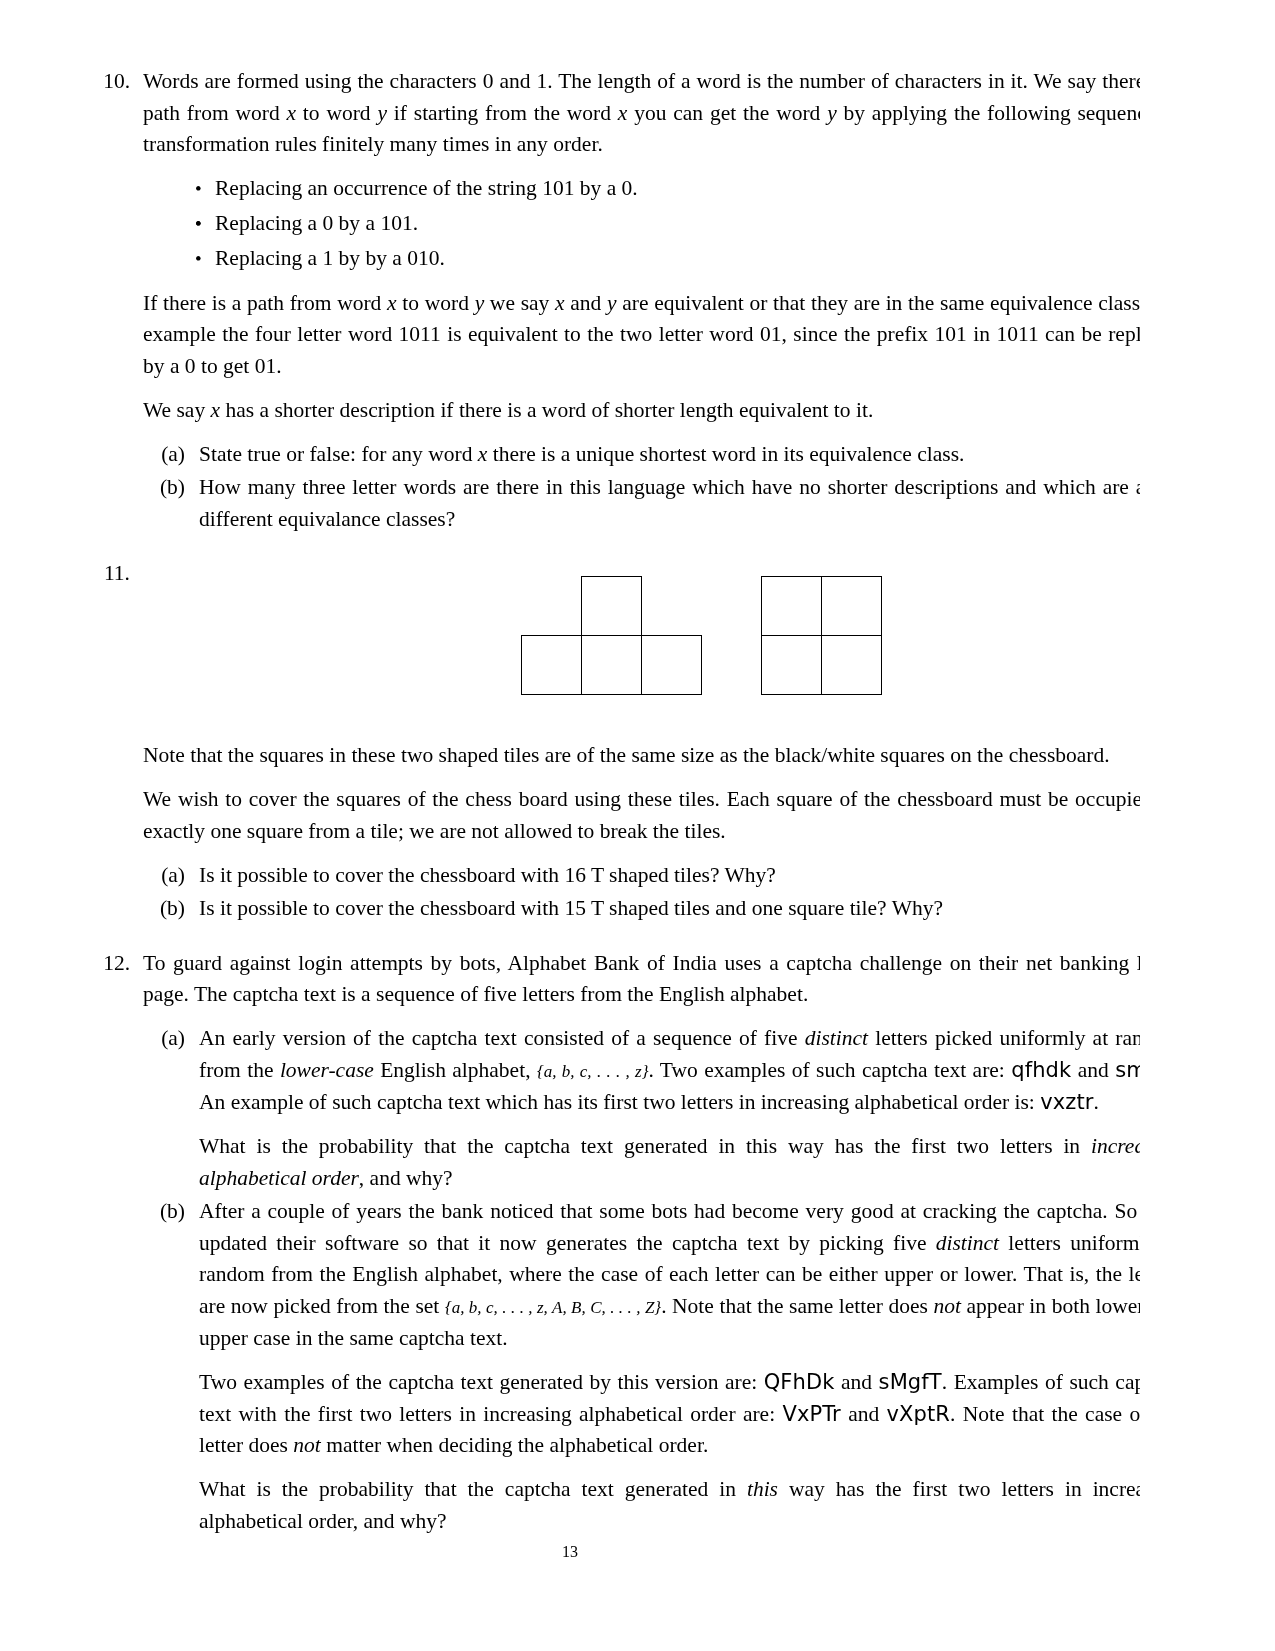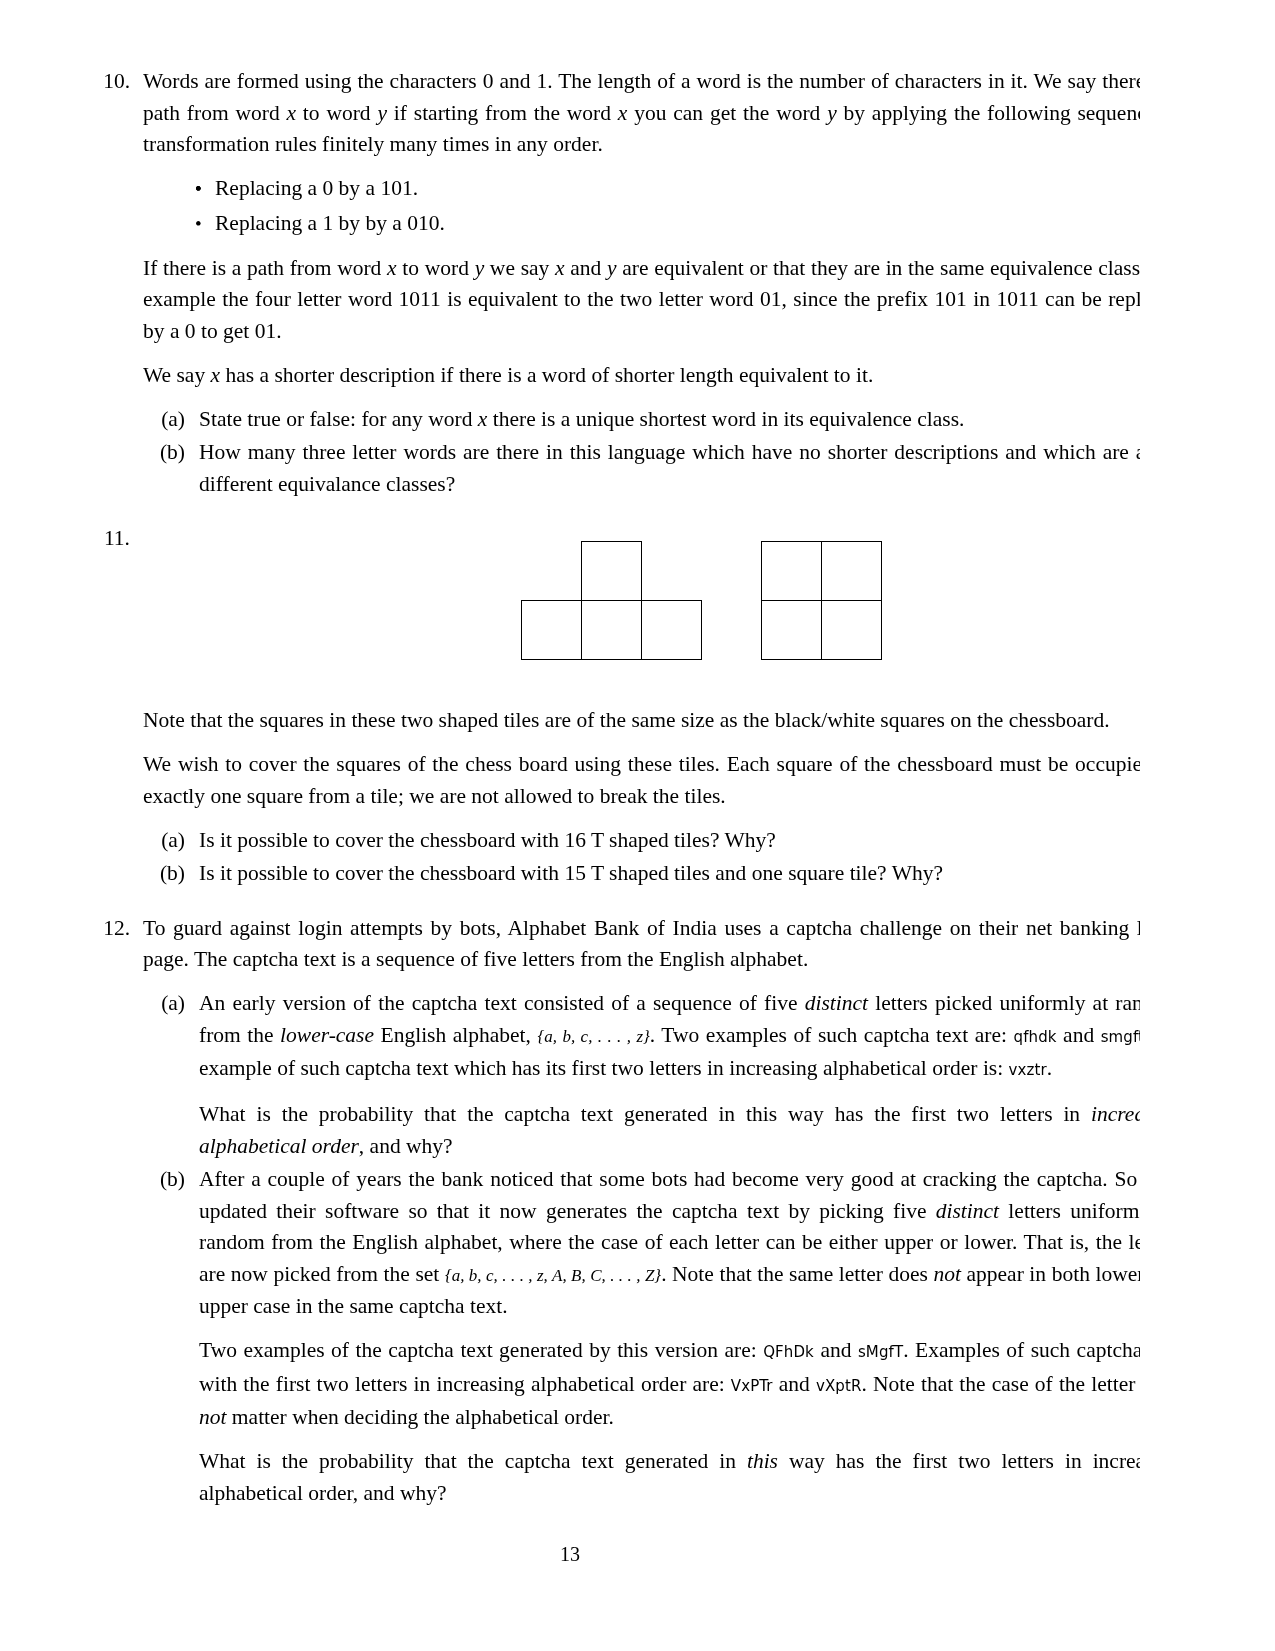--- a/index.html
+++ b/index.html
@@ -111,21 +111,21 @@
     font-size: 17px;
   }
   .emph {
     font-style: italic;
   }
   .bold {
     font-weight: normal;
   }
   .mono-captcha {
     font-family: "DejaVu Sans", "Liberation Sans", sans-serif;
-    font-size: 15px;
+    font-size: 21px;
     letter-spacing: 0.1px;
   }
   .times {
     font-family: "Liberation Serif", "DejaVu Serif", serif;
     font-size: 19px;
   }
 
   
   .figure {
     position: relative;
@@ -157,37 +157,37 @@
   
   .problem-gap { height: 21px; }
 
   
   #page-number {
     position: absolute;
     left: 0;
     right: 0;
     top: 1543px;
     text-align: center;
-    font-size: 20px;
+    font-size: 16px;
   }
 </style>
 </head>
 <body>
 
 <div id="page">
   <div id="content">
 
     <div class="problem">
       <div class="problem-num">10.</div>
       <div class="problem-body">
 
         <p class="para"><span>Words are formed using the characters 0 and 1. The length of a word is the number of characters in it. We say there is a path from word </span><span class="mathvar">x</span><span> to word </span><span class="mathvar">y</span><span> if starting from the word </span><span class="mathvar">x</span><span> you can get the word </span><span class="mathvar">y</span><span> by applying the following sequence of transformation rules finitely many times in any order.</span></p>
 
         <ul class="bullets">
-          <li><span class="bullet-dot">•</span></li>
+          <li><span class="bullet-dot">•</span><span>Replacing an occurrence of the string 101 by a 0.</span></li>
           <li><span class="bullet-dot">•</span></li>
           <li><span class="bullet-dot">•</span><span>Replacing a 0 by a 101.</span></li>
           <li><span class="bullet-dot">•</span><span>Replacing a 1 by by a 010.</span></li>
         </ul>
 
         <p class="para"><span>If there is a path from word </span><span class="mathvar">x</span><span> to word </span><span class="mathvar">y</span><span> we say </span><span class="mathvar">x</span><span> and </span><span class="mathvar">y</span><span> are equivalent or that they are in the same equivalence class. For example the four letter word 1011 is equivalent to the two letter word 01, since the prefix 101 in 1011 can be replaced by a 0 to get 01.</span></p>
 
         <p class="para"><span>We say </span><span class="mathvar">x</span><span> has a shorter description if there is a word of shorter length equivalent to it.</span></p>
 
         <ul class="subparts">

